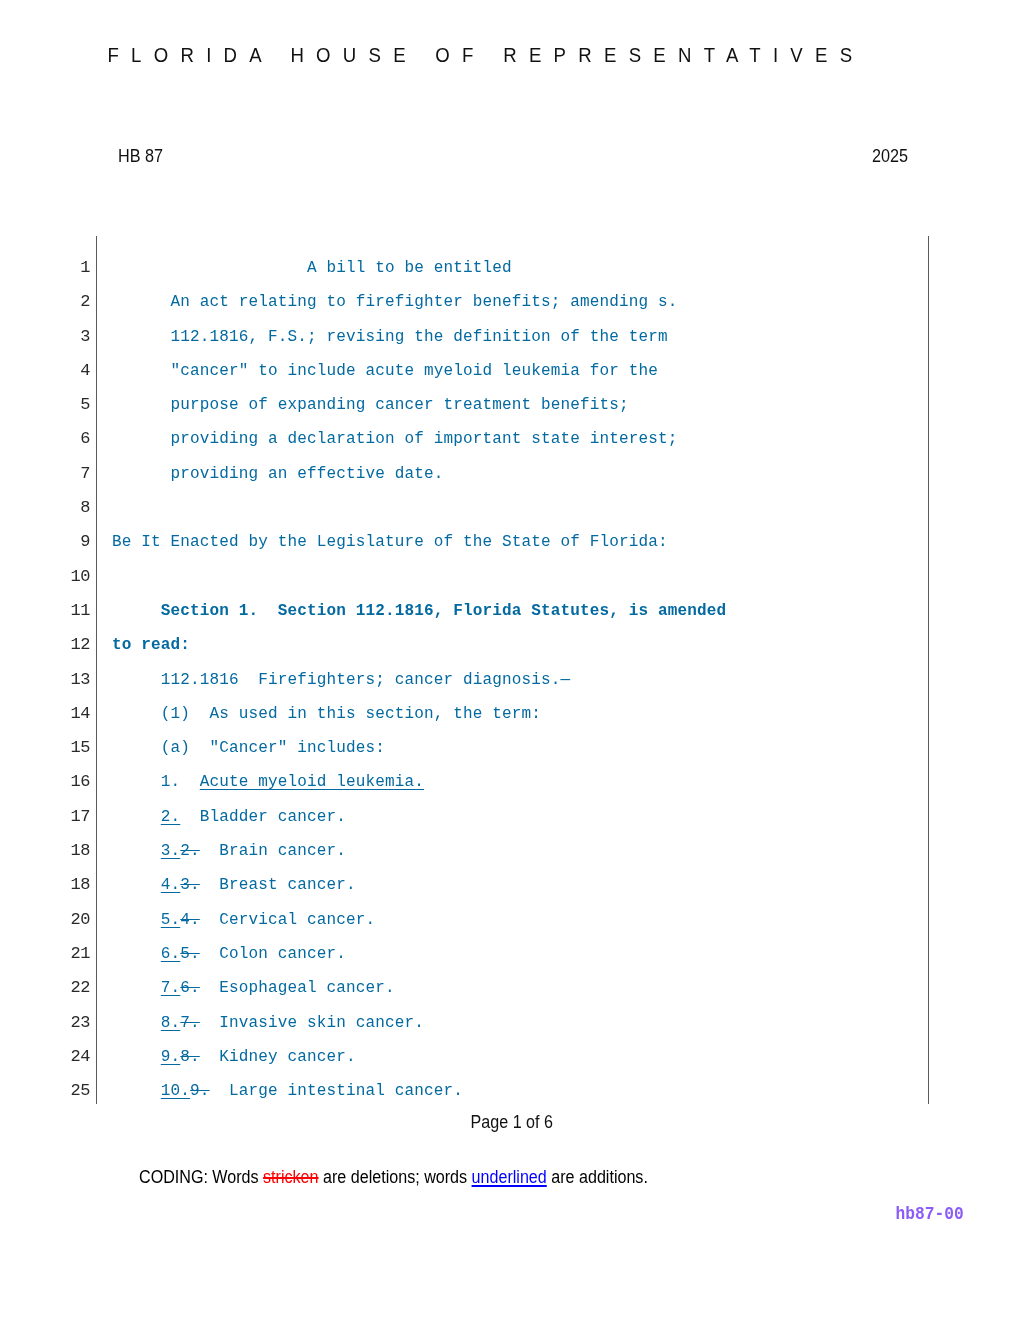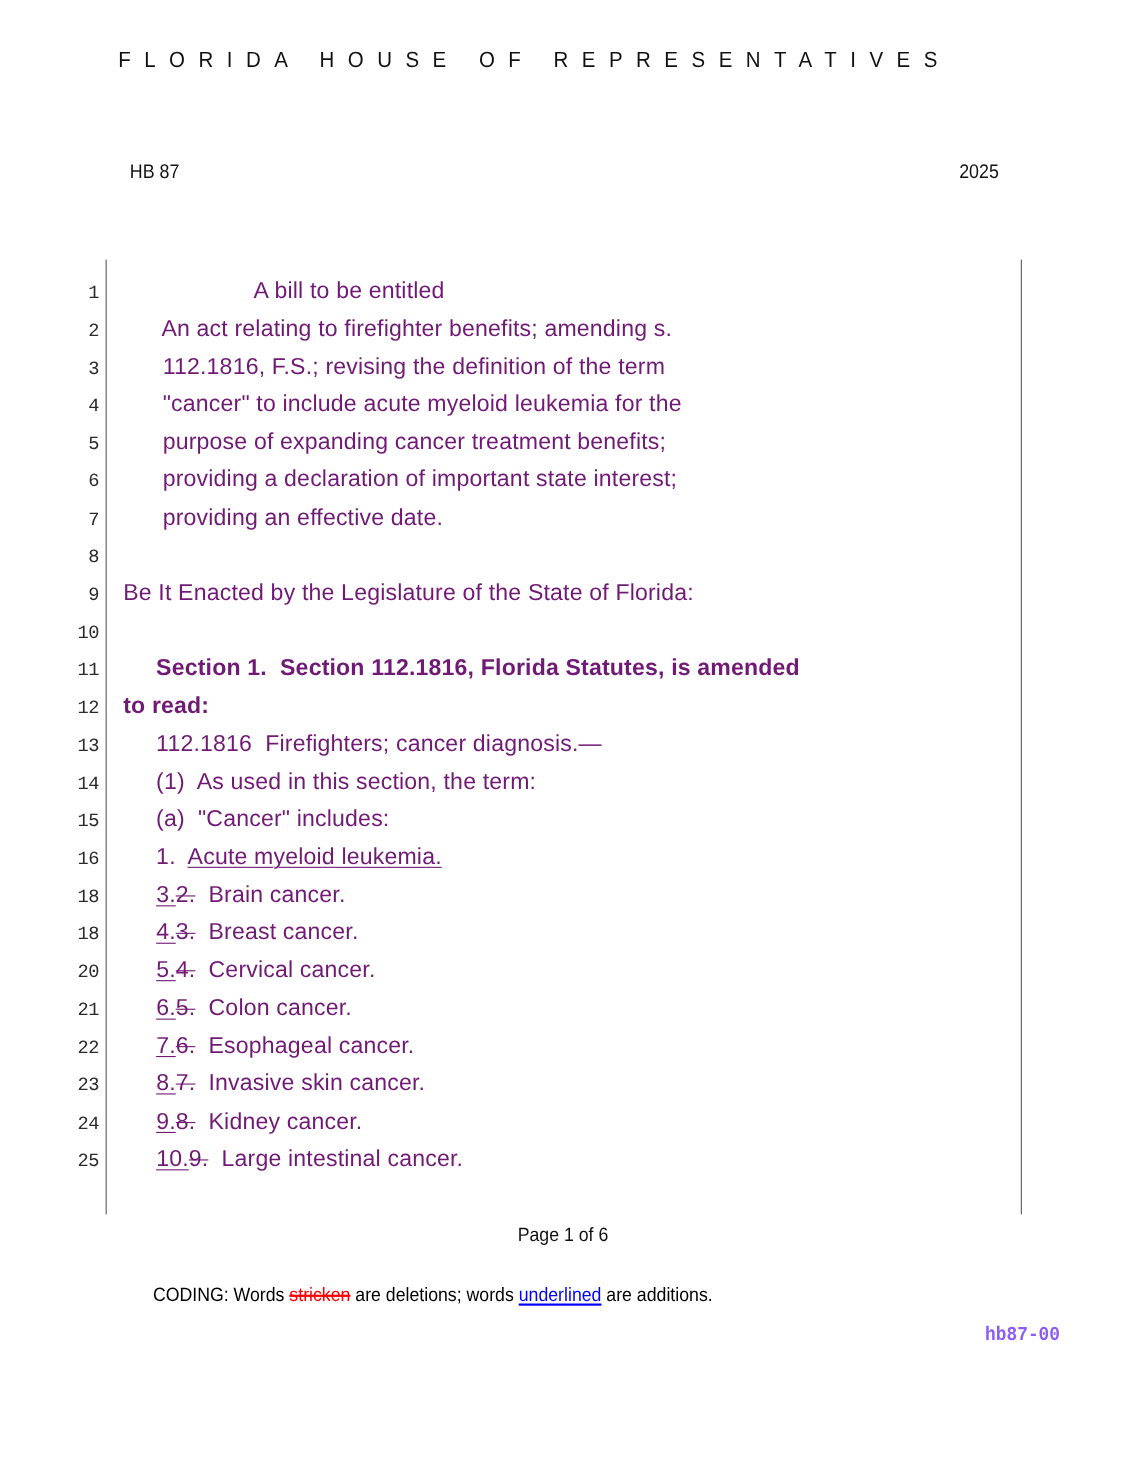--- a/index.html
+++ b/index.html
@@ -96,24 +96,24 @@
     font-family: "Liberation Mono", "DejaVu Sans Mono", monospace;
     font-size: 17px;
     color: #2a2a2a;
     letter-spacing: -0.4px;
     padding-top: 22px;
     box-sizing: border-box;
   }
   .line-text {
     flex: 1 1 auto;
     margin-left: 22px;
-    font-family: Liberation Sans, sans-serif;
-    font-size: 21px;
+    font-family: Liberation Mono, monospace;
+    font-size: 16px;
     line-height: 34.3px;
-    color: #701a75;
+    color: #0369a1;
     white-space: pre;
     letter-spacing: 0.15px;
   }
   .line-text.bold { font-weight: 700; }
   .ins { text-decoration: underline; text-decoration-thickness: 1px; text-underline-offset: 3px; }
   .del { text-decoration: line-through; text-decoration-thickness: 1px; }
 
   
   .page-number {
     position: absolute;
@@ -244,20 +244,24 @@
       </div>
       <div class="line">
         <div class="line-no">15</div>
         <div class="line-text"><span>     (a)  "Cancer" includes:</span></div>
       </div>
       <div class="line">
         <div class="line-no">16</div>
         <div class="line-text"><span>     1.  </span><span class="ins">Acute myeloid leukemia.</span></div>
       </div>
       <div class="line">
+        <div class="line-no">17</div>
+        <div class="line-text"><span>     </span><span class="ins">2.</span><span>  Bladder cancer.</span></div>
+      </div>
+      <div class="line">
         <div class="line-no">18</div>
         <div class="line-text"><span>     </span><span class="ins">3.</span><span class="del">2.</span><span>  Brain cancer.</span></div>
       </div>
       <div class="line">
         <div class="line-no">18</div>
         <div class="line-text"><span>     </span><span class="ins">4.</span><span class="del">3.</span><span>  Breast cancer.</span></div>
       </div>
       <div class="line">
         <div class="line-no">20</div>
         <div class="line-text"><span>     </span><span class="ins">5.</span><span class="del">4.</span><span>  Cervical cancer.</span></div>

